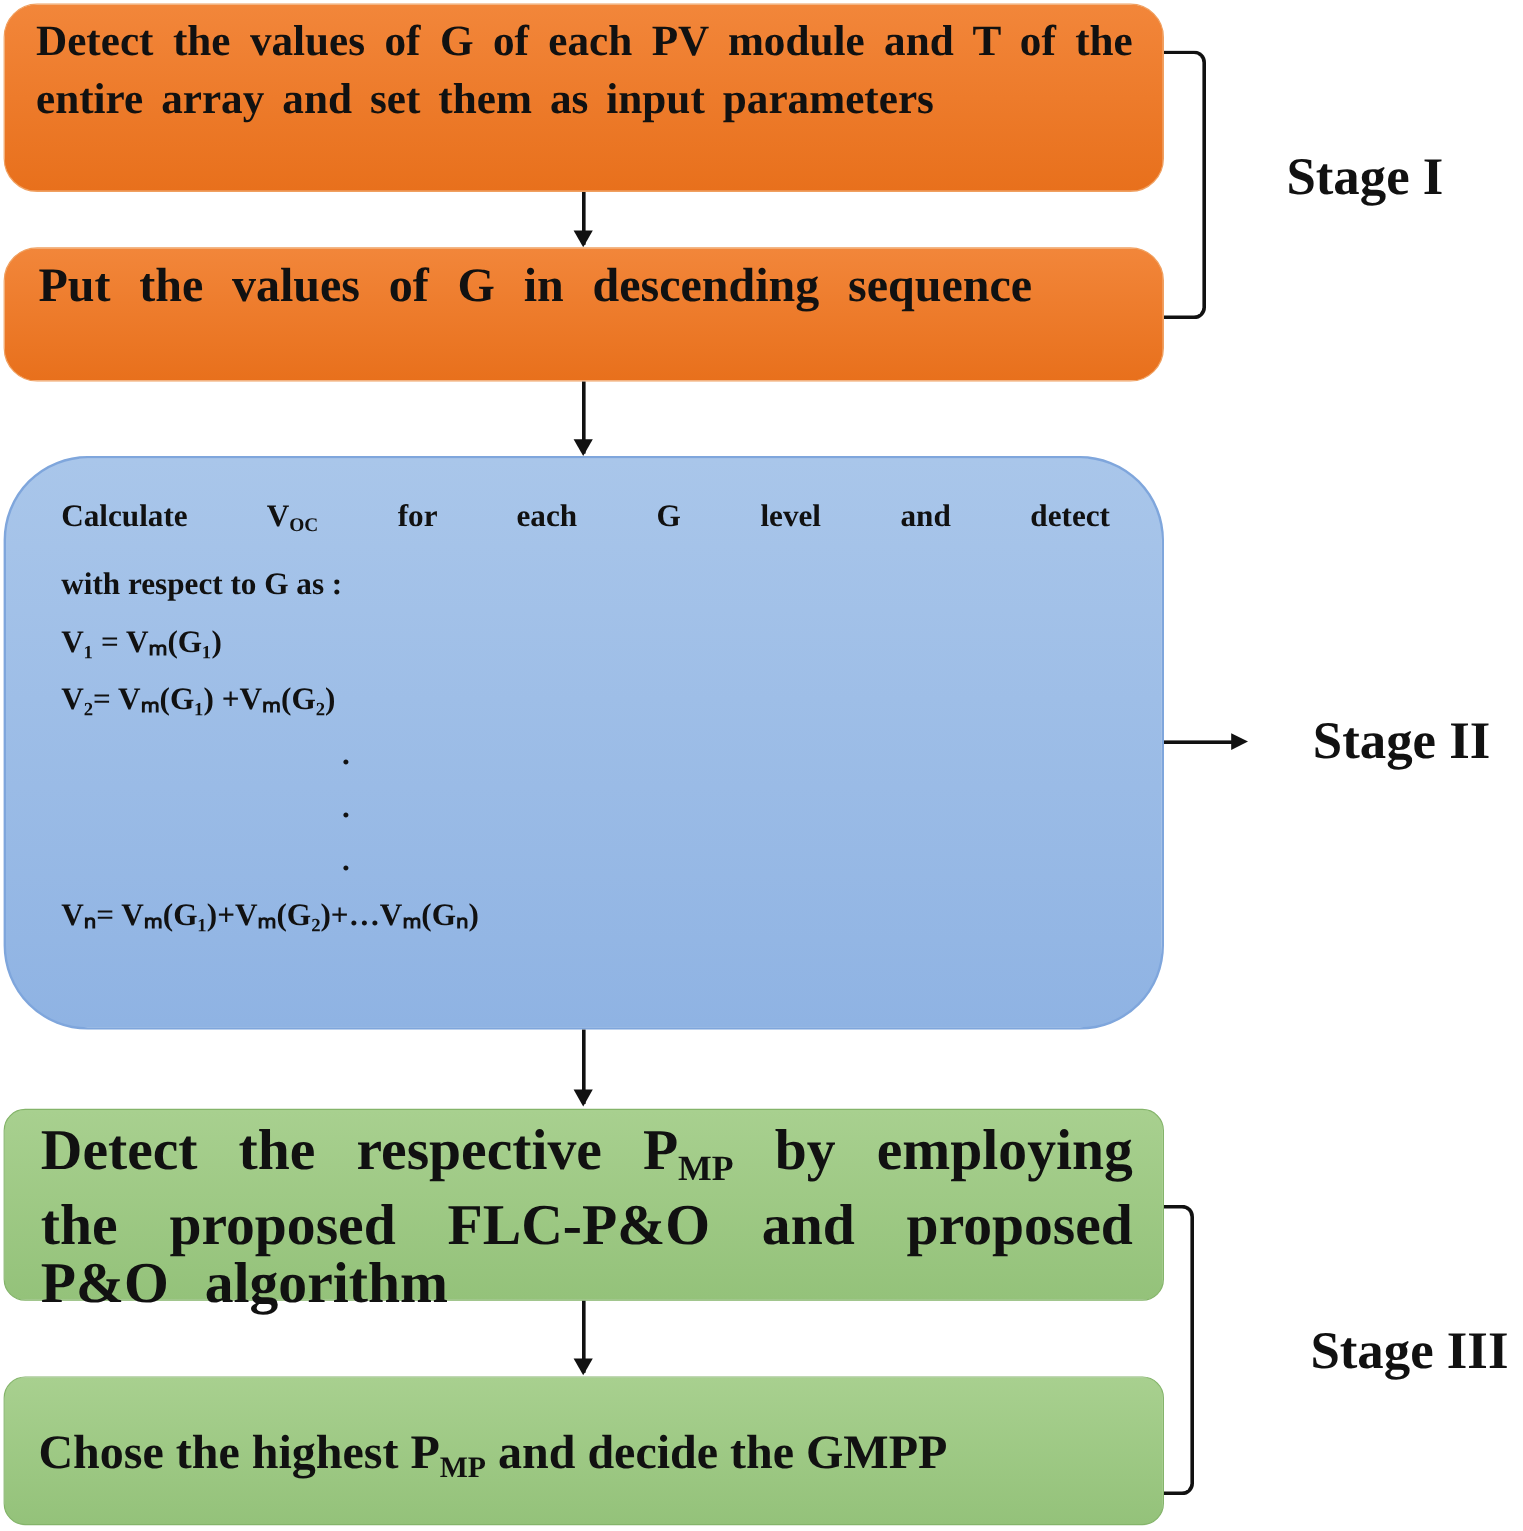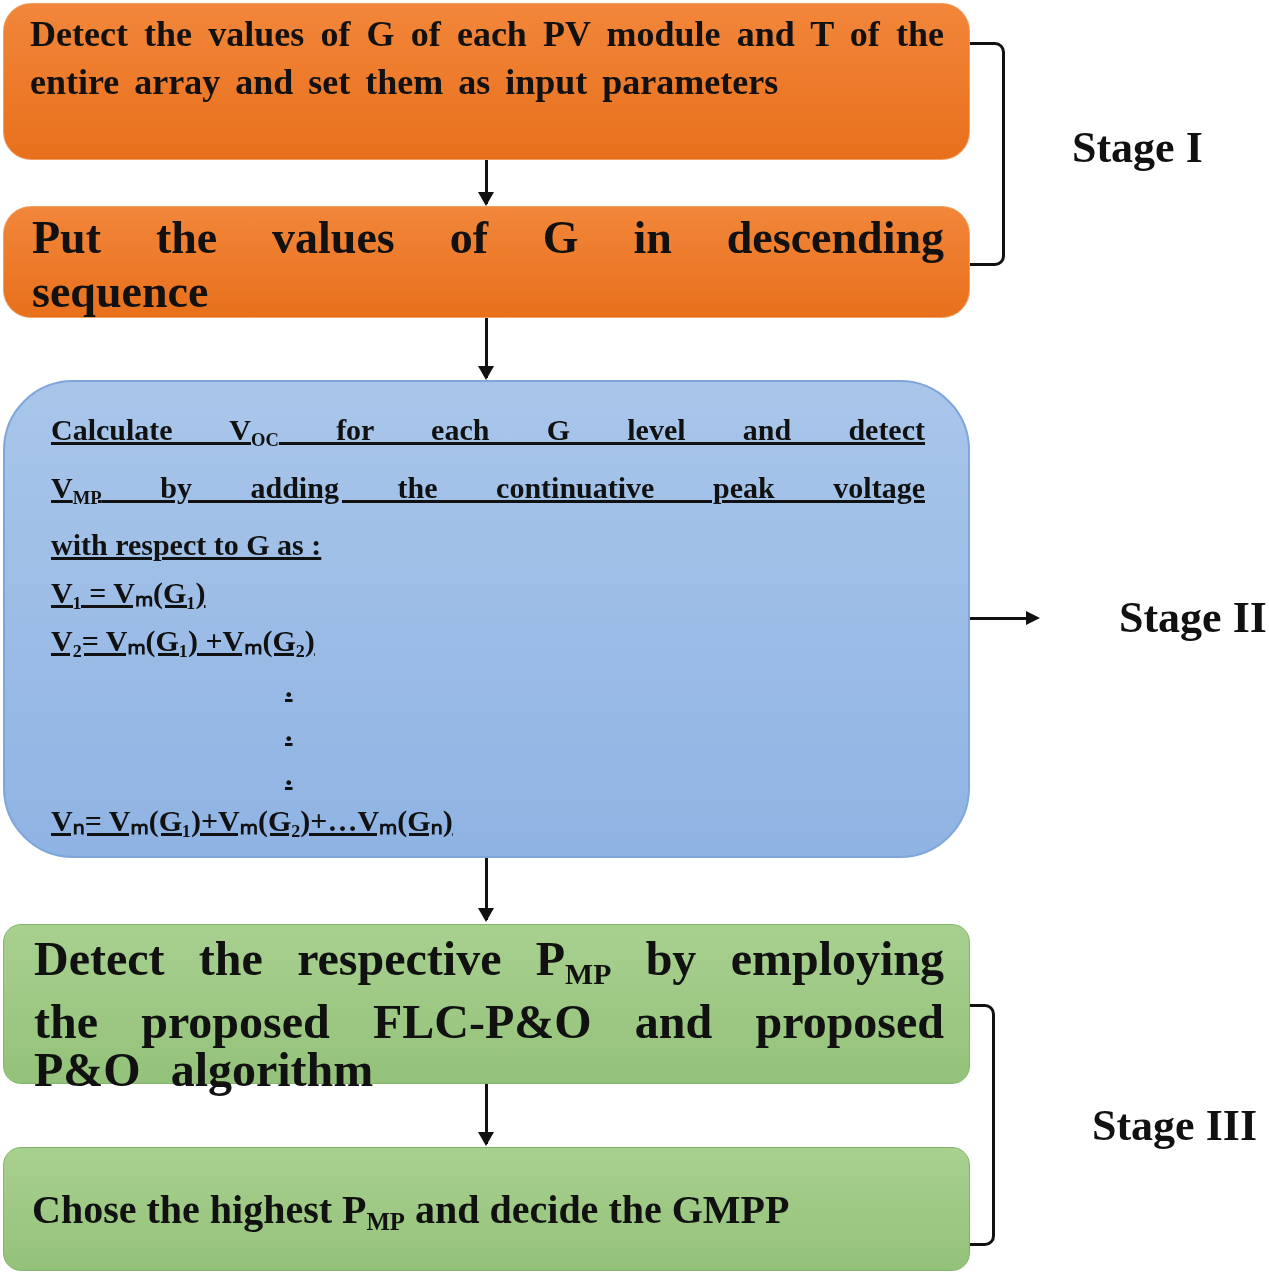--- a/index.html
+++ b/index.html
@@ -19,47 +19,44 @@
   .dots { display: block; line-height: 44px; padding-left: 234px; }
 </style>
 </head>
 <body>
 
 <div class="box orange" style="left:3px; top:3px; width:967px; height:157px;">
   <div class="txt" style="left:26px; top:6px; width:914px; font-size:36px; line-height:48px; word-spacing:6px;">Detect the values of G of each PV module and T of the entire array and set them as input parameters</div>
 </div>
 <div class="arrow-v" style="left:485px; top:160px; height:44px;"></div>
 <div class="box orange" style="left:3px; top:206px; width:967px; height:112px;">
-  <div class="txt" style="left:28px; top:4px; width:912px; font-size:46px; line-height:54px; word-spacing:14px;">Put the values of G in descending sequence</div>
+  <div class="txt" style="left:28px; top:4px; width:912px; font-size:40px; line-height:54px; word-spacing:14px;">Put the values of G in descending sequence</div>
 </div>
 <div class="bracket" style="left:970px; top:42px; width:32px; height:218px;"></div>
 <div class="stage" style="left:1040px; top:122px;">Stage I</div>
 
 <div class="arrow-v" style="left:485px; top:318px; height:60px;"></div>
 
 <div class="box blue" style="left:3px; top:380px; width:967px; height:478px;">
-  <div class="txt" style="left:46px; top:24px; width:874px; font-size:30px;text-decoration:underline;">
+  <div class="txt" style="left:46px; top:24px; width:874px; font-size:26px;">
     <span class="line" style="text-align:justify; text-align-last:justify; word-spacing:4px;">
       <span>Calculate V</span><sub>OC</sub><span> for each G level and detect</span>
-    </span>
-    <span class="line" style="text-align-last:justify;">
-      <span>V</span><sub>MP</sub><span> by adding the continuative peak voltage</span>
     </span>
     <span class="line">with respect to G as :</span>
     <span class="line">V₁ = Vₘ(G₁)</span>
     <span class="line">V₂= Vₘ(G₁) +Vₘ(G₂)</span>
     <span class="dots">.</span>
     <span class="dots">.</span>
     <span class="dots">.</span>
     <span class="line">Vₙ= Vₘ(G₁)+Vₘ(G₂)+…Vₘ(Gₙ)</span>
   </div>
 </div>
 <div style="position:absolute; left:970px; top:617px; width:60px; height:3px; background:#111;"></div>
 <div style="position:absolute; left:1026px; top:611px; border-top:7px solid transparent; border-bottom:7px solid transparent; border-left:14px solid #111;"></div>
-<div class="stage" style="left:1087px; top:592px;">Stage II</div>
+<div class="stage" style="left:1062px; top:592px;">Stage II</div>
 
 <div class="arrow-v" style="left:485px; top:858px; height:62px;"></div>
 
 <div class="box green" style="left:3px; top:924px; width:967px; height:160px;">
   <div class="txt" style="left:30px; top:10px; width:910px; font-size:48px; line-height:48px; word-spacing:18px;">
     <span>Detect the respective P</span><sub>MP</sub><span> by employing the proposed FLC-P&amp;O and proposed P&amp;O algorithm</span>
   </div>
 </div>
 <div class="arrow-v" style="left:485px; top:1084px; height:60px;"></div>
 <div class="box green" style="left:3px; top:1147px; width:967px; height:124px;">

